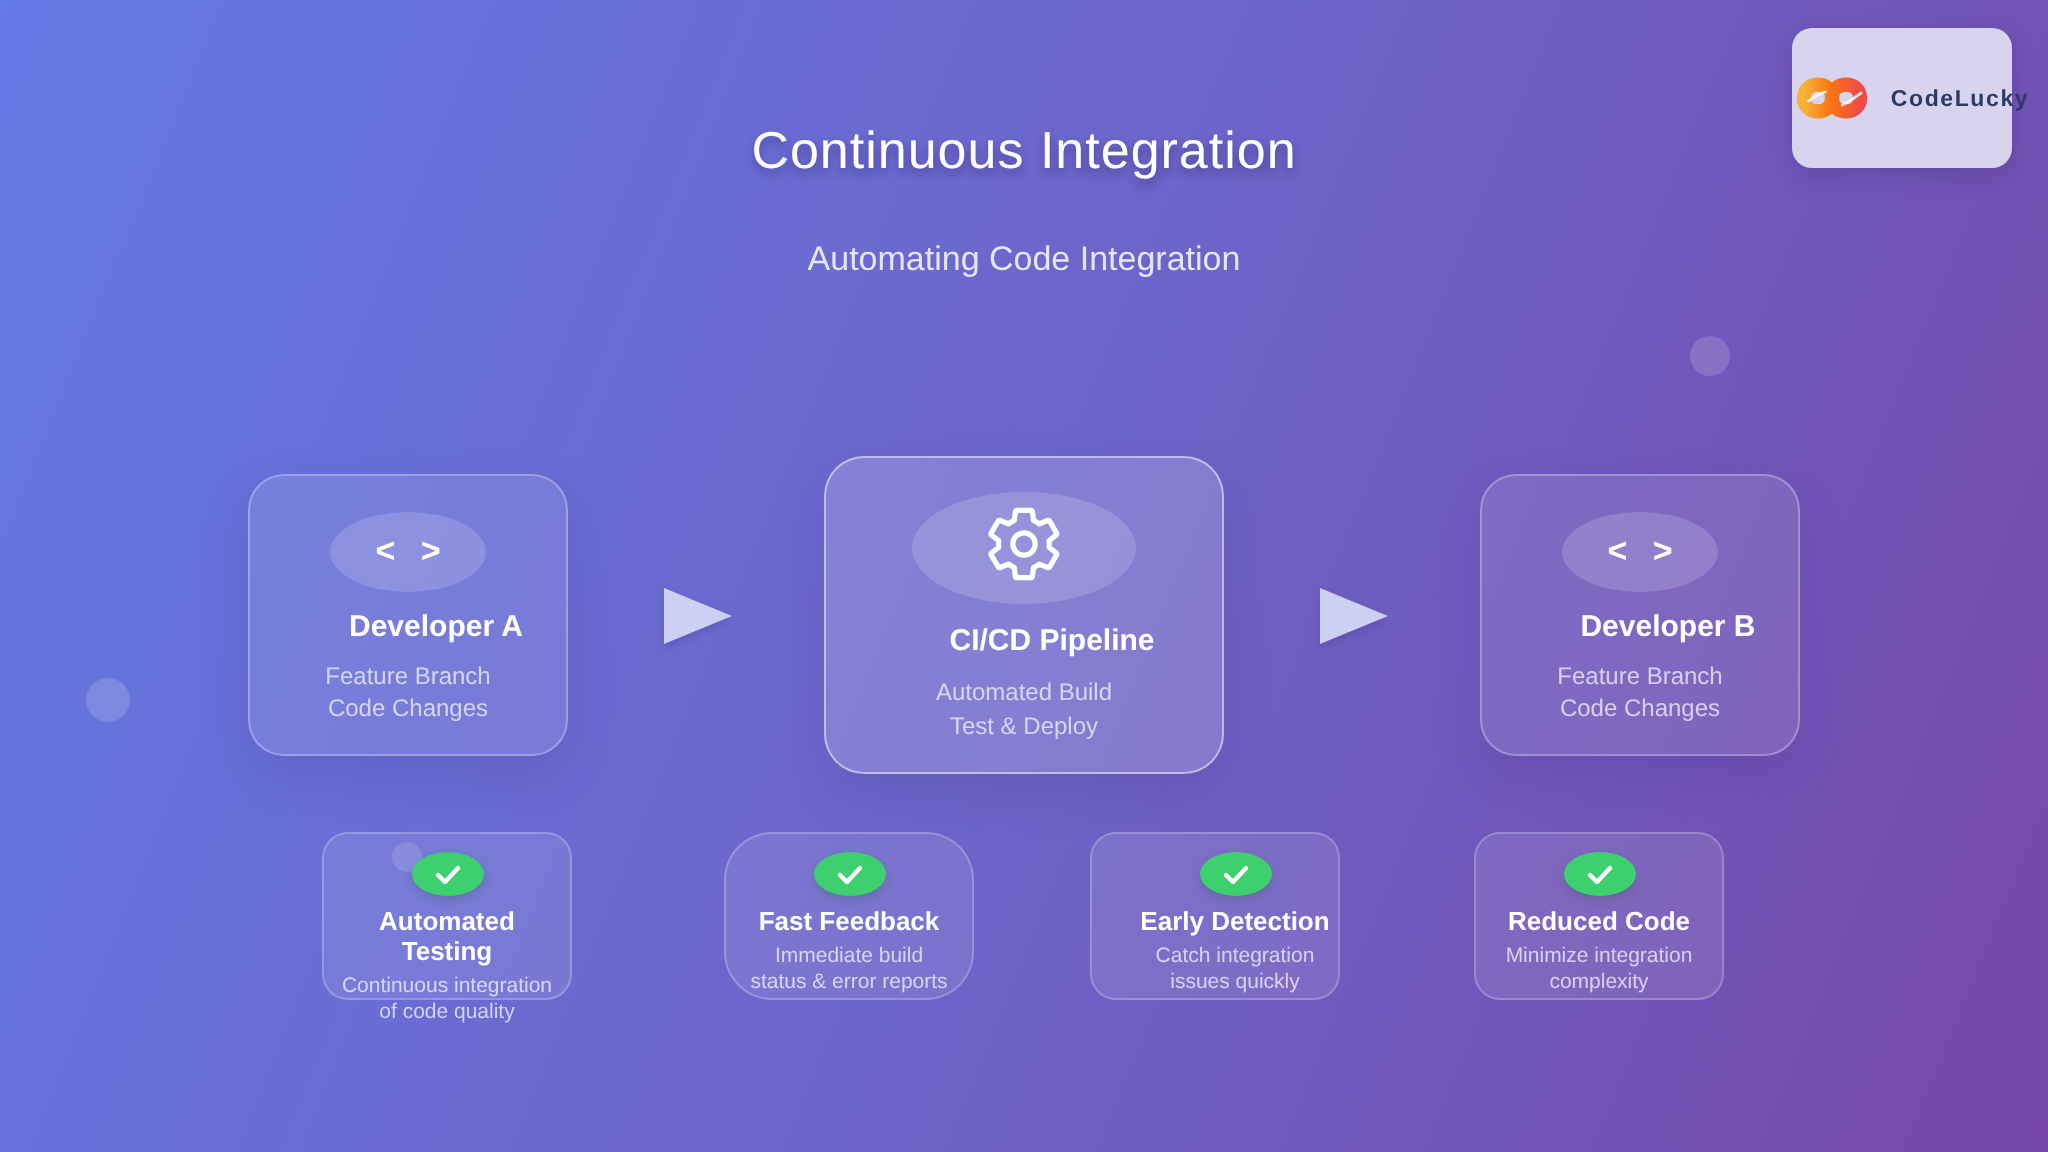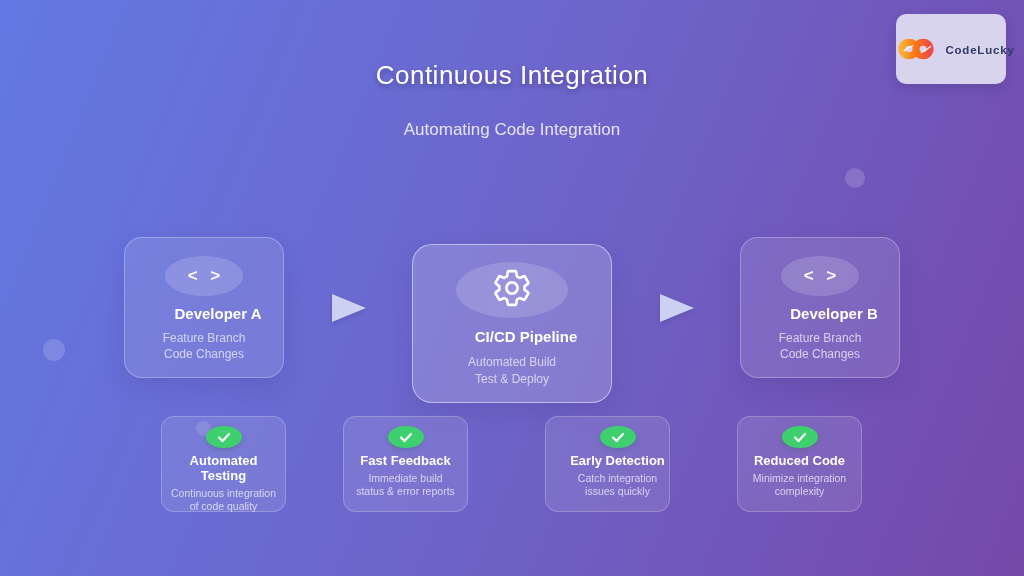--- a/index.html
+++ b/index.html
@@ -45,21 +45,21 @@
   .node {
     position:absolute; text-align:center;
     background:rgba(255,255,255,.10);
     border:1.5px solid rgba(255,255,255,.28);
     border-radius:18px;
     box-shadow:0 10px 25px rgba(50,35,110,.14);
   }
   .node-dev-a { left:124px; top:237px; width:160px; height:141px; }
   .node-dev-b { left:740px; top:237px; width:160px; height:141px; }
   .node-cicd  {
-    left:412px; top:244px; width:200px; height:159px;
+    left:412px; top:228px; width:200px; height:159px;
     background:rgba(255,255,255,.17);
     border-color:rgba(255,255,255,.48); border-radius:20px;
   }
   .icon-pill {
     margin:18px auto 0; width:78px; height:40px; border-radius:50%;
     background:rgba(255,255,255,.16);
     display:flex; align-items:center; justify-content:center;
   }
   .node-cicd .icon-pill { margin-top:17px; width:112px; height:56px; }
   .code-glyph {
@@ -76,27 +76,27 @@
     position:absolute; top:294px; width:0; height:0;
     border-top:14px solid transparent; border-bottom:14px solid transparent;
     border-left:34px solid #ccd0f2;
     filter:drop-shadow(0 2px 2px rgba(40,30,90,.18));
   }
   .arrow-1 { left:332px; }
   .arrow-2 { left:660px; }
 
   
   .benefit {
-    position:absolute; top:416px; width:125px; height:96px; text-align:center;
+    position:absolute; top:416px; width:125px; height:84px; text-align:center;
     background:rgba(255,255,255,.10);
     border:1px solid rgba(255,255,255,.22);
     border-radius:13px;
   }
   .benefit-1 { left:161px; }
-  .benefit-2 { left:343px; }
+  .benefit-2 { left:362px;border-radius:24px; }
   .benefit-3 { left:545px;padding-left:20px; }
   .benefit-4 { left:737px; }
   .check-badge {
     margin:9px auto 0; width:36px; height:22px; border-radius:50%;
     background:#3ed06e; display:flex; align-items:center; justify-content:center;
     box-shadow:0 2px 5px rgba(30,90,50,.25);
   }
   .benefit-title {
     margin-top:5px; padding:0 4px; font-size:13px; font-weight:bold;
     color:#ffffff; line-height:15px;

